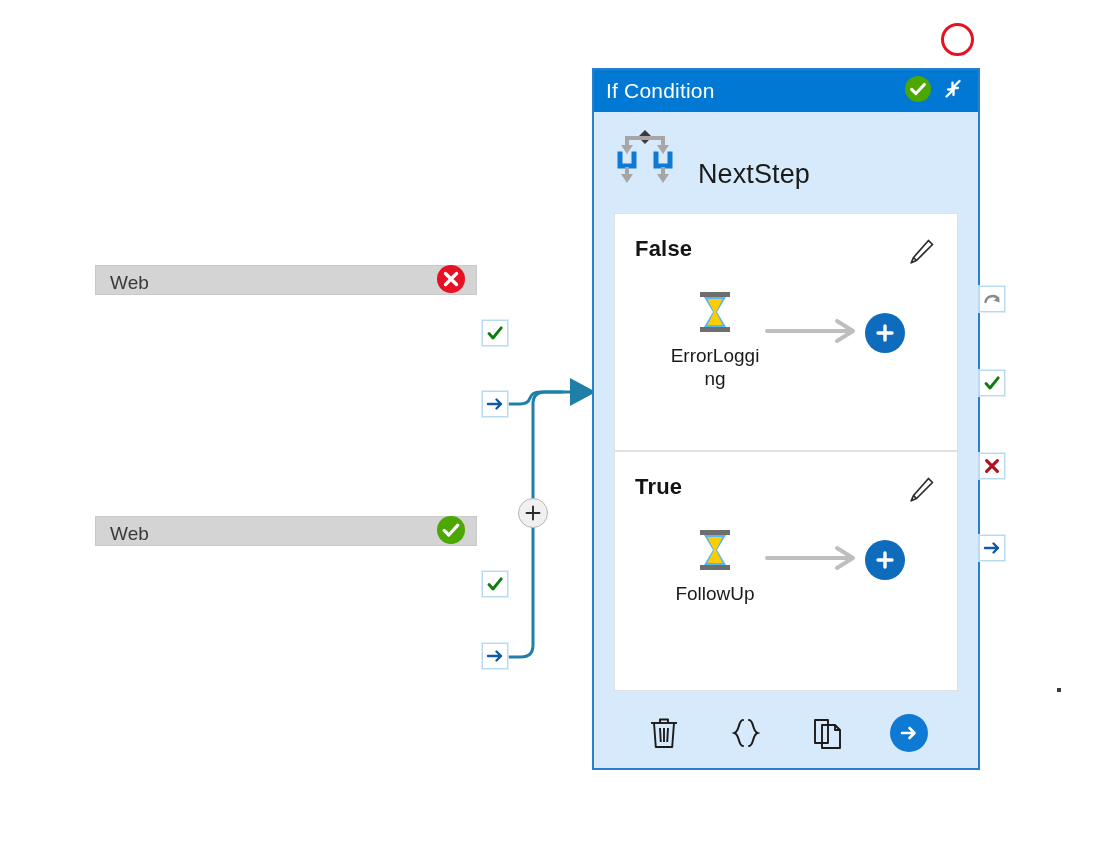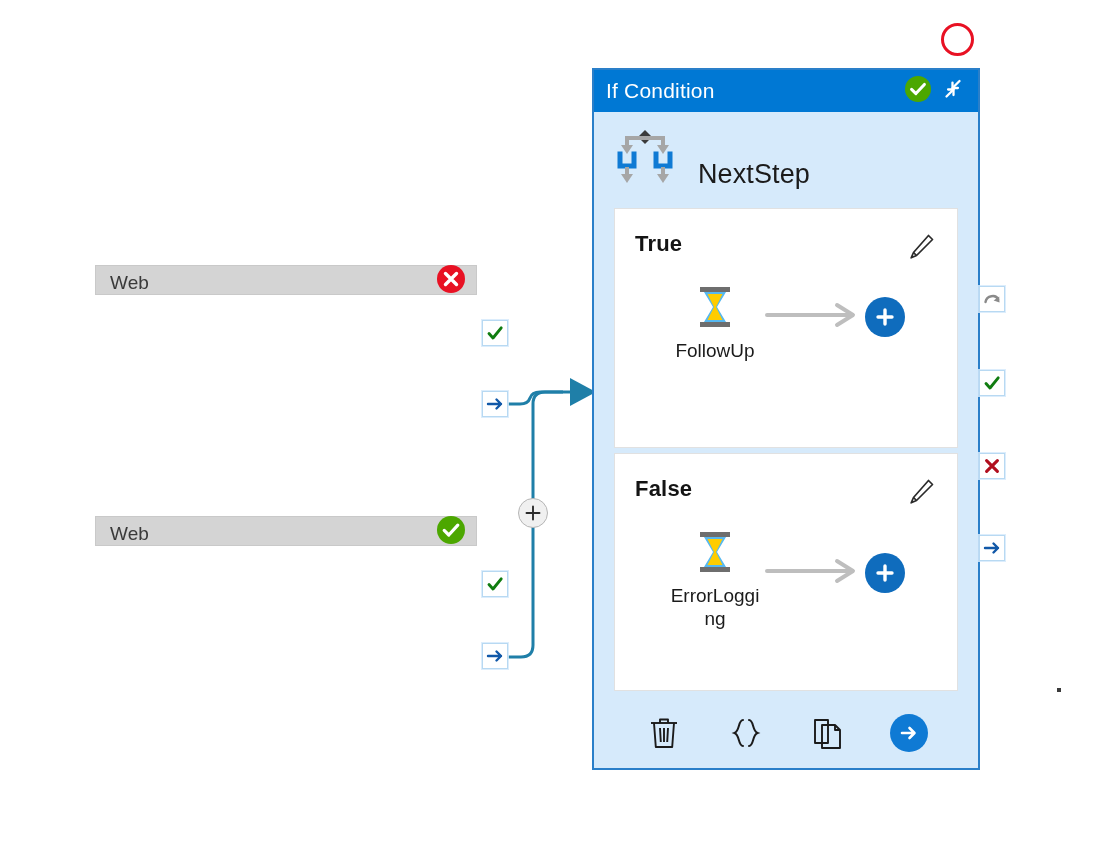--- a/index.html
+++ b/index.html
@@ -374,20 +374,57 @@
           </g>
           <polygon points="13,57 7,48 19,48" fill="#A6A6A6"></polygon>
           <polygon points="49,57 43,48 55,48" fill="#A6A6A6"></polygon>
         </svg>
       </span>
       <span class="subtitle-text">NextStep</span>
     </div>
 
     <div class="branch-stack">
 
+      <div class="branch-card false-card">
+        <div class="branch-head">
+          <span class="branch-name">False</span>
+          <span class="edit-pencil">
+            <svg width="32" height="32" viewBox="0 0 32 32">
+              <g fill="none" stroke="#2b2b2b" stroke-width="1.7" stroke-linejoin="round">
+                <path d="M23.5 4.5 L27.5 8.5 L11.5 24.5 L6.2 26.8 L8.5 21.5 Z"></path>
+                <path d="M8.5 21.5 L11.5 24.5"></path>
+              </g>
+            </svg>
+          </span>
+        </div>
+        <div class="branch-flow">
+          <span class="step-chip">
+            <span>
+              <svg width="40" height="44" viewBox="0 0 40 44">
+                <rect x="5" y="2" width="30" height="5" fill="#6E6E6E"></rect>
+                <rect x="5" y="37" width="30" height="5" fill="#6E6E6E"></rect>
+                <path d="M9 7 L31 7 L22 22 L31 37 L9 37 L18 22 Z" fill="#56B8F0"></path>
+                <path d="M12.5 9 L27.5 9 L21 22 L27.5 35 L12.5 35 L19 22 Z" fill="#FFCC00"></path>
+              </svg>
+            </span>
+            <span class="step-name">ErrorLogging</span>
+          </span>
+          <span class="flow-arrow">
+            <svg width="96" height="26" viewBox="0 0 96 26">
+              <path d="M2 13 L86 13 M72 3 L88 13 L72 23" fill="none" stroke="#BEBEBE" stroke-width="4" stroke-linecap="round" stroke-linejoin="round"></path>
+            </svg>
+          </span>
+          <span class="add-step-btn">
+            <svg width="22" height="22" viewBox="0 0 22 22">
+              <path d="M11 4 L11 18 M4 11 L18 11" stroke="#ffffff" stroke-width="3.4" stroke-linecap="round"></path>
+            </svg>
+          </span>
+        </div>
+      </div>
+
       <div class="branch-card true-card">
         <div class="branch-head">
           <span class="branch-name">True</span>
           <span class="edit-pencil">
             <svg width="32" height="32" viewBox="0 0 32 32">
               <g fill="none" stroke="#2b2b2b" stroke-width="1.7" stroke-linejoin="round">
                 <path d="M23.5 4.5 L27.5 8.5 L11.5 24.5 L6.2 26.8 L8.5 21.5 Z"></path>
                 <path d="M8.5 21.5 L11.5 24.5"></path>
               </g>
             </svg>
@@ -410,57 +447,20 @@
               <path d="M2 13 L86 13 M72 3 L88 13 L72 23" fill="none" stroke="#BEBEBE" stroke-width="4" stroke-linecap="round" stroke-linejoin="round"></path>
             </svg>
           </span>
           <span class="add-step-btn">
             <svg width="22" height="22" viewBox="0 0 22 22">
               <path d="M11 4 L11 18 M4 11 L18 11" stroke="#ffffff" stroke-width="3.4" stroke-linecap="round"></path>
             </svg>
           </span>
         </div>
       </div>
-
-      <div class="branch-card false-card">
-        <div class="branch-head">
-          <span class="branch-name">False</span>
-          <span class="edit-pencil">
-            <svg width="32" height="32" viewBox="0 0 32 32">
-              <g fill="none" stroke="#2b2b2b" stroke-width="1.7" stroke-linejoin="round">
-                <path d="M23.5 4.5 L27.5 8.5 L11.5 24.5 L6.2 26.8 L8.5 21.5 Z"></path>
-                <path d="M8.5 21.5 L11.5 24.5"></path>
-              </g>
-            </svg>
-          </span>
-        </div>
-        <div class="branch-flow">
-          <span class="step-chip">
-            <span>
-              <svg width="40" height="44" viewBox="0 0 40 44">
-                <rect x="5" y="2" width="30" height="5" fill="#6E6E6E"></rect>
-                <rect x="5" y="37" width="30" height="5" fill="#6E6E6E"></rect>
-                <path d="M9 7 L31 7 L22 22 L31 37 L9 37 L18 22 Z" fill="#56B8F0"></path>
-                <path d="M12.5 9 L27.5 9 L21 22 L27.5 35 L12.5 35 L19 22 Z" fill="#FFCC00"></path>
-              </svg>
-            </span>
-            <span class="step-name">ErrorLogging</span>
-          </span>
-          <span class="flow-arrow">
-            <svg width="96" height="26" viewBox="0 0 96 26">
-              <path d="M2 13 L86 13 M72 3 L88 13 L72 23" fill="none" stroke="#BEBEBE" stroke-width="4" stroke-linecap="round" stroke-linejoin="round"></path>
-            </svg>
-          </span>
-          <span class="add-step-btn">
-            <svg width="22" height="22" viewBox="0 0 22 22">
-              <path d="M11 4 L11 18 M4 11 L18 11" stroke="#ffffff" stroke-width="3.4" stroke-linecap="round"></path>
-            </svg>
-          </span>
-        </div>
-      </div>
     </div>
 
     <div class="panel-toolbar">
       <span class="toolbar-btn">
         <svg width="34" height="36" viewBox="0 0 34 36">
           <g fill="none" stroke="#1b1b1b" stroke-width="1.9" stroke-linejoin="round">
             <path d="M4 8 L30 8"></path>
             <path d="M13 8 L13 4.5 L21 4.5 L21 8"></path>
             <path d="M7 8 L8.8 32 L25.2 32 L27 8"></path>
             <path d="M13 13 L13.8 27 M17 13 L17 27 M21 13 L20.2 27"></path>

